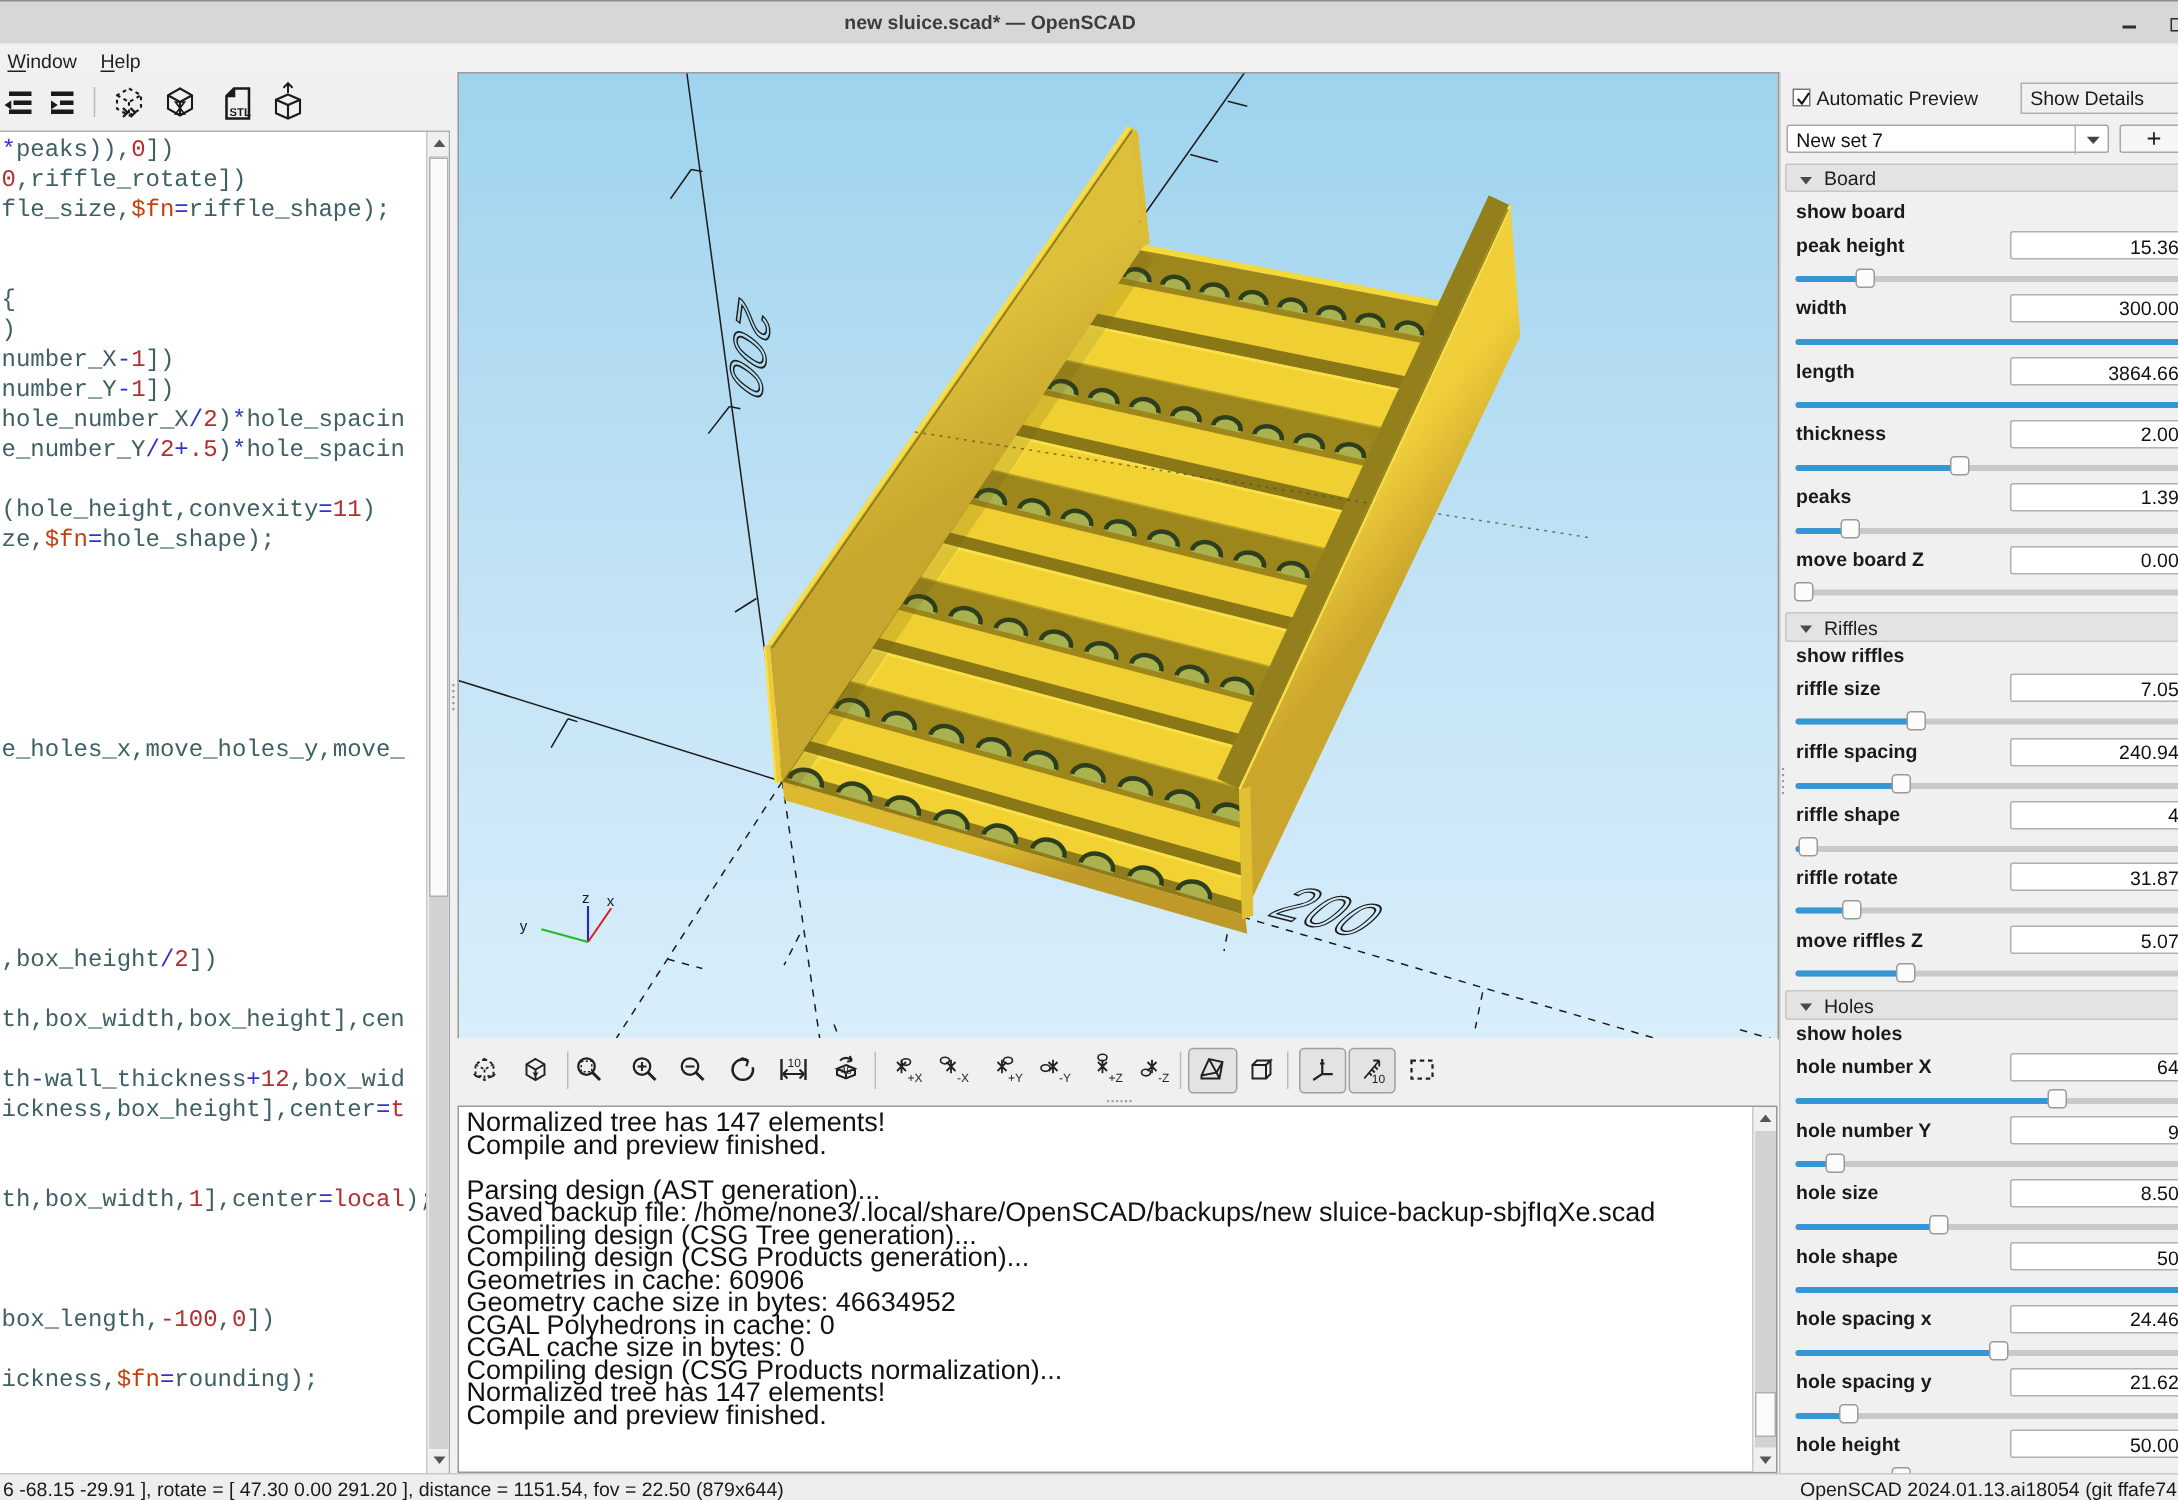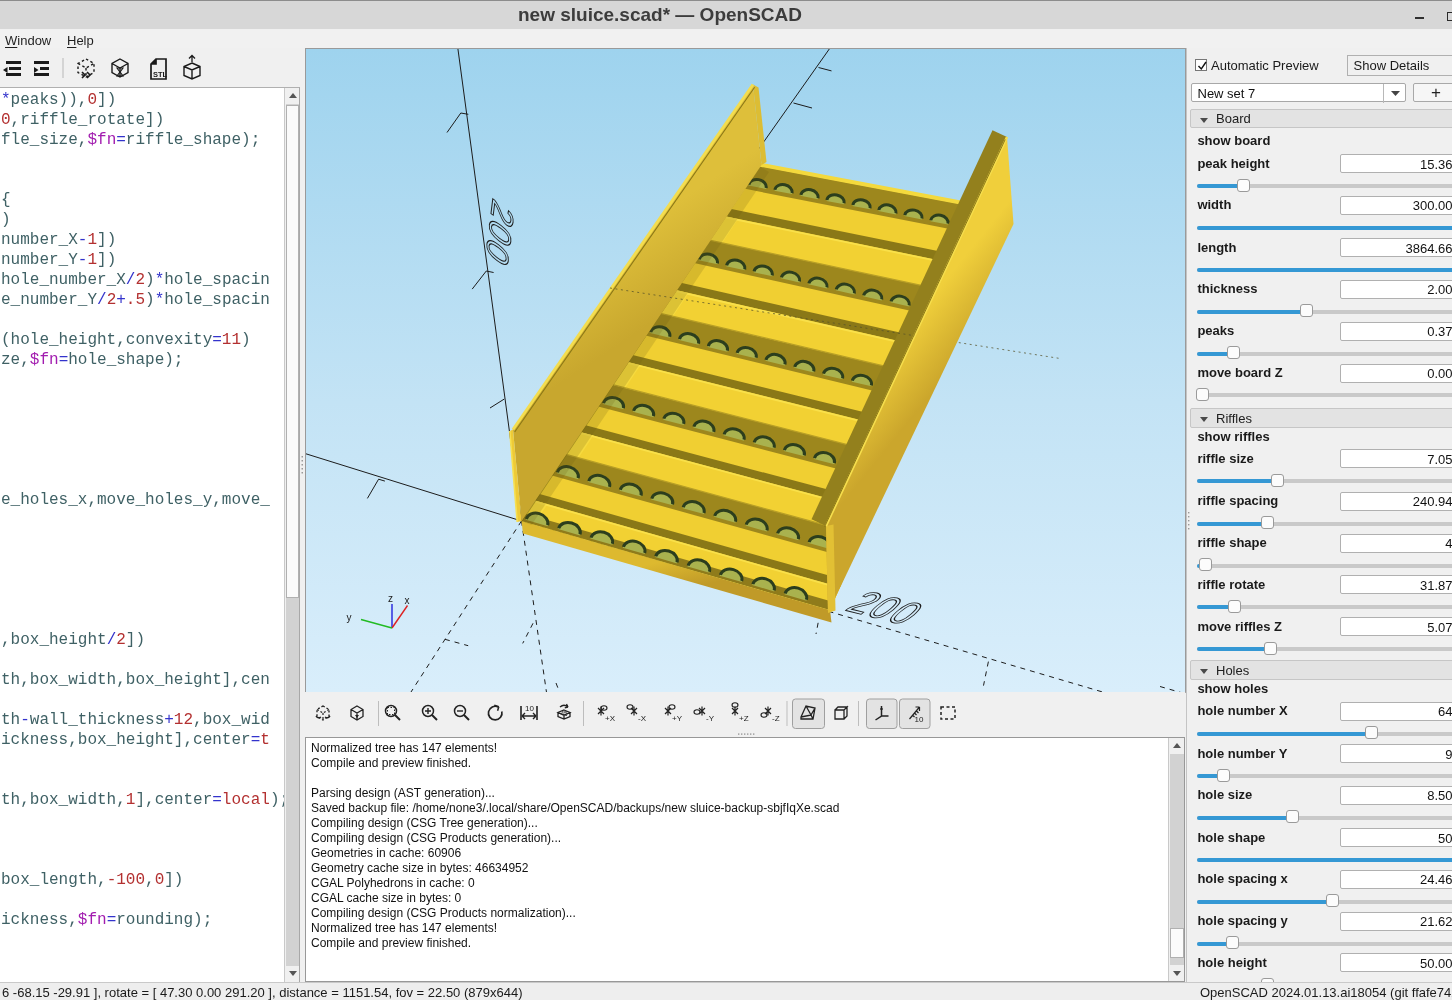--- a/index.html
+++ b/index.html
@@ -1,50 +1,50 @@
 <!DOCTYPE html>
 <html><head><meta charset="utf-8"><style>
 * { margin:0; padding:0; box-sizing:border-box; }
 html,body { width:1452px; height:1000px; overflow:hidden; background:#f0f0f0;
   font-family:"Liberation Sans", sans-serif; position:relative; }
 .abs { position:absolute; }
 .titlebar { position:absolute; left:0; top:0; width:1452px; height:29px; background:#d7d7d7;
   border-top:1px solid #8c8c8c; }
 .title { position:absolute; left:0; top:0; width:1320px; text-align:center; line-height:28px;
-  font-size:19px; font-weight:bold; color:#3c3c3c; }
+  font-size:13px; font-weight:bold; color:#3c3c3c; }
 .winmin { position:absolute; left:1415px; top:16px; width:9px; height:2px; background:#303030; }
 .winmax { position:absolute; left:1447px; top:10.5px; width:12px; height:9px; border:1.5px solid #2a2a2a; }
 .menubar { position:absolute; left:0; top:30px; width:1452px; height:18px; background:#f1f1f1;
   font-size:13px; color:#1f1f1f; }
 .menubar span { position:absolute; top:3px; }
 .menubar u { text-decoration:underline; text-underline-offset:2px; }
 .topbar { position:absolute; left:0; top:50px; width:300px; height:37px; background:#f0f0f0; }
 .editor { position:absolute; left:0; top:87px; width:300px; height:895px; background:#ffffff;
   border-top:1px solid #b0b0b0; border-right:1px solid #a8a8a8; overflow:hidden; }
 .code { position:absolute; left:1px; top:2px; font-family:"Liberation Mono", monospace;
   font-size:16px; line-height:20px; color:#3f6165; }
 .cl { height:20px; white-space:nowrap; }
 .code i { font-style:normal; color:#3f6165; }
 .code b { font-weight:normal; color:#b33030; }
 .code o { font-style:normal; color:#3333cc; }
-.code k { font-style:normal; color:#a21caf; }
+.code k { font-style:normal; color:#c2410c; }
 .esb { position:absolute; right:0; top:0; width:15px; height:894px; background:#f0f0f0; border-left:1px solid #c9c9c9;}
 .esb .groove { position:absolute; left:1px; top:16px; width:13px; height:862px; background:#d2d2d2; }
 .esb .thumb { position:absolute; left:1px; top:17px; width:13px; height:493px; background:#fafafa; border:1px solid #b0b0b0; }
 .esb .up, .esb .dn { position:absolute; left:1px; width:13px; height:15px; background:#f0f0f0; }
 .esb .up { top:0; } .esb .dn { bottom:1px; }
 .arr { width:0; height:0; position:absolute; left:3px; border-left:4px solid transparent; border-right:4px solid transparent; }
 .up .arr { top:5px; border-bottom:5px solid #555; }
 .dn .arr { top:5px; border-top:5px solid #555; }
 .vp { position:absolute; left:305px; top:48px; }
 .vpborder { position:absolute; left:305px; top:48px; width:881px; height:645px; border:1px solid #9a9a9a; border-bottom:1px solid #b5b5b5; }
 .vtoolbar { position:absolute; left:305px; top:692px; width:880px; height:45px; background:#f0f0f0; }
 .vticons { position:absolute; left:0; top:0; }
 .console { position:absolute; left:305px; top:737px; width:880px; height:245px; background:#fff;
-  border:1px solid #989898; font-size:12px; color:#111; }
+  border:1px solid #989898; font-size:18px; color:#111; }
 .console .txt { position:absolute; left:5px; top:2.5px; line-height:15.07px; }
 .console .txt div { height:15.07px; white-space:nowrap; }
 .csb { position:absolute; right:0px; top:0px; width:16px; height:243px; background:#f0f0f0; border-left:1px solid #c9c9c9; }
 .csb .groove { position:absolute; left:1px; top:16px; width:14px; height:211px; background:#d2d2d2; }
 .csb .thumb { position:absolute; left:1px; top:190px; width:14px; height:30px; background:#fbfbfb; border:1px solid #b0b0b0; }
 .csb .up, .csb .dn { position:absolute; left:1px; width:14px; height:15px; background:#f0f0f0; }
 .csb .up { top:0; } .csb .dn { bottom:0px; }
 .statusbar { position:absolute; left:0; top:982px; width:1452px; height:18px; background:#eeeeee;
   border-top:1px solid #c9c9c9; font-size:13px; color:#1a1a1a; }
 .statusbar span { position:absolute; top:2px; white-space:pre; }
@@ -688,21 +688,21 @@
 <div class="sfill" style="top:268.1px;left:1196px;width:264px"></div>
 <div class="plabel" style="top:281.4px">thickness</div>
 <div class="pbox" style="top:279.9px">
         <span>2.00</span>
       </div>
 <div class="strack" style="top:309.8px"></div>
 <div class="sfill" style="top:309.8px;left:1196px;width:110px"></div>
 <div class="shandle" style="top:304.3px;left:1299px"></div>
 <div class="plabel" style="top:323.2px">peaks</div>
 <div class="pbox" style="top:321.7px">
-        <span>0.37</span>
+        <span>1.39</span>
       </div>
 <div class="strack" style="top:351.6px"></div>
 <div class="sfill" style="top:351.6px;left:1196px;width:37px"></div>
 <div class="shandle" style="top:346.1px;left:1226px"></div>
 <div class="plabel" style="top:365.0px">move board Z</div>
 <div class="pbox" style="top:363.5px">
         <span>0.00</span>
       </div>
 <div class="strack" style="top:393.4px"></div>
 <div class="sfill" style="top:393.4px;left:1196px;width:7px"></div>

